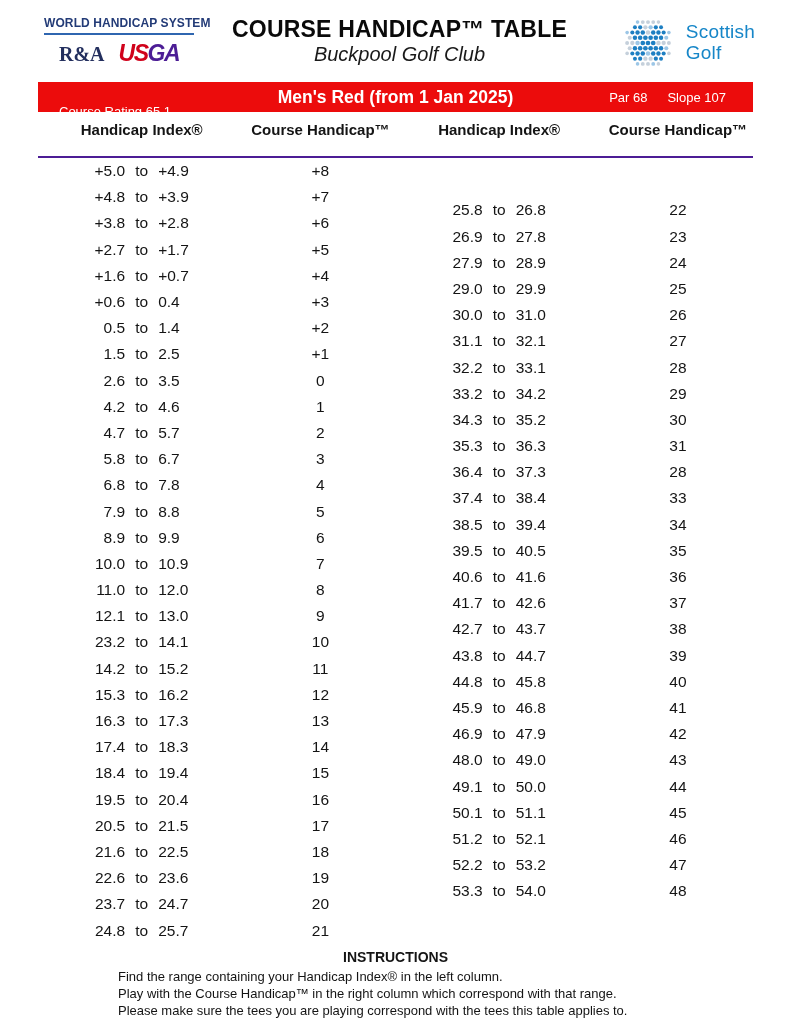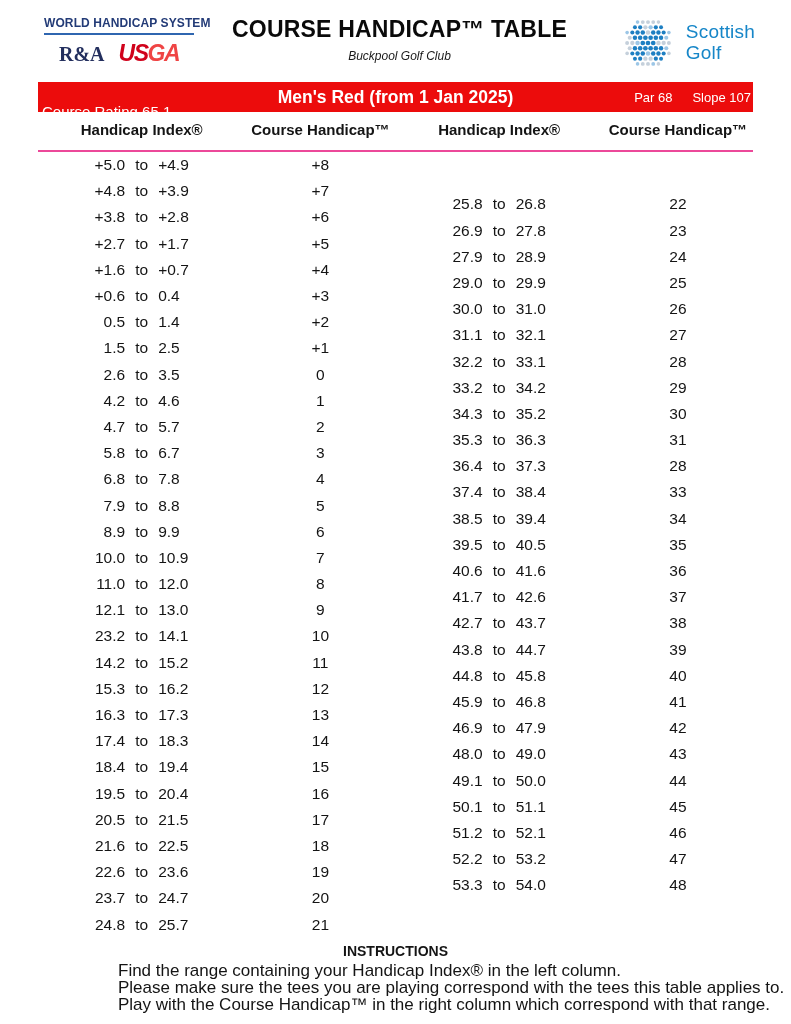--- a/index.html
+++ b/index.html
@@ -17,59 +17,59 @@
   .whs-block { width: 150px; flex: 0 0 auto; margin-top: 4px; }
   .whs-title {
     color: #233B77; font-weight: bold; font-size: 12px; letter-spacing: 0.1px;
     white-space: nowrap; padding-bottom: 3px; border-bottom: 2px solid #2F66B0;
     text-align: center;
   }
   .whs-logos { display: flex; align-items: baseline; justify-content: center; gap: 14px; margin-top: 5px; }
   .ra-logo { font-family: "Liberation Serif", serif; font-weight: bold; font-size: 20px; color: #232F5E; }
   .usga-logo { font-weight: bold; font-size: 23px; letter-spacing: -1.5px; font-style: italic; }
   .usga-us { color: #D0021B; }
-  .usga-ga { color: #ef4444; }
+  .usga-ga { color: #4c1d95; }
 
   .title-block { flex: 1 1 auto; text-align: center; padding-top: 4px; }
   .doc-title { font-size: 23px; font-weight: bold; color: #0a0a0a; letter-spacing: 0.2px; }
-  .doc-subtitle { font-size: 12px; font-style: italic; margin-top: 6px; color: #1a1a1a; }
+  .doc-subtitle { font-size: 20px; font-style: italic; color: #1a1a1a; }
 
   .sg-block { flex: 0 0 auto; display: flex; align-items: center; gap: 9px; margin-top: 2px; width: 150px; justify-content: flex-end; }
   .sg-globe svg { display: block; }
   .sg-text { color: #1686C8; font-size: 19px; line-height: 1.08; letter-spacing: 0.2px; }
 
   
   .banner {
     margin: 8px 38px 0; height: 30px; background: #EC0C0C; color: #ffffff;
     display: flex; align-items: center; position: relative;
   }
-  .banner-rating { position: absolute; left: 4px; font-size: 15px; margin-top: 28px; }
+  .banner-rating { position: absolute; left: 21px; font-size: 13px; margin-top: 28px; }
   .banner-title { margin: 0 auto; font-weight: bold; font-size: 17.5px; }
-  .banner-right { position: absolute; right: 2px; font-size: 13px; display: flex; gap: 20px; }
+  .banner-right { position: absolute; right: 27px; font-size: 13px; display: flex; gap: 20px; }
 
   
   .ch-table { margin: 9px 38px 0; }
   .thead {
     display: grid; grid-template-columns: 29% 21% 29% 21%;
     font-weight: bold; font-size: 15px; text-align: center;
-    padding-bottom: 12px; border-bottom: 2px solid #ec4899;
+    padding-bottom: 18px; border-bottom: 2px solid #4c1d95;
   }
   .tbody { display: flex; align-items: center; }
   .half { width: 50%; }
   .trow { display: grid; grid-template-columns: 58% 42%; height: 26.2px; align-items: center; font-size: 15.5px; }
   .range { display: flex; justify-content: center; }
   .range .lo { width: 47px; text-align: right; }
   .range .sep { width: 33px; text-align: center; }
   .range .hi { width: 47px; text-align: left; }
   .chval { text-align: center; }
 
   
   .instructions { margin-top: 5px; }
   .ins-title { text-align: center; font-weight: bold; font-size: 14px; }
-  .ins-lines { margin: 3px 0 0 118px; font-size: 17px; line-height: 17.4px; }
+  .ins-lines { margin: 3px 0 0 118px; font-size: 13px; line-height: 17.4px; }
 </style>
 </head>
 <body>
 
 <div class="page">
 
   <div class="header">
     <div class="whs-block">
       <div class="whs-title">WORLD HANDICAP SYSTEM</div>
       <div class="whs-logos">
@@ -694,18 +694,18 @@
             <div class="chval">48</div>
           </div>
         </div>
     </div>
   </div>
 
   <div class="instructions">
     <div class="ins-title">INSTRUCTIONS</div>
     <div class="ins-lines">
       <div>Find the range containing your Handicap Index® in the left column.</div>
+      <div>Play with the Course Handicap™ in the right column which correspond with that range.</div>
       <div>Please make sure the tees you are playing correspond with the tees this table applies to.</div>
-      <div>Play with the Course Handicap™ in the right column which correspond with that range.</div>
     </div>
   </div>
 
 </div>
 
 </body></html>

